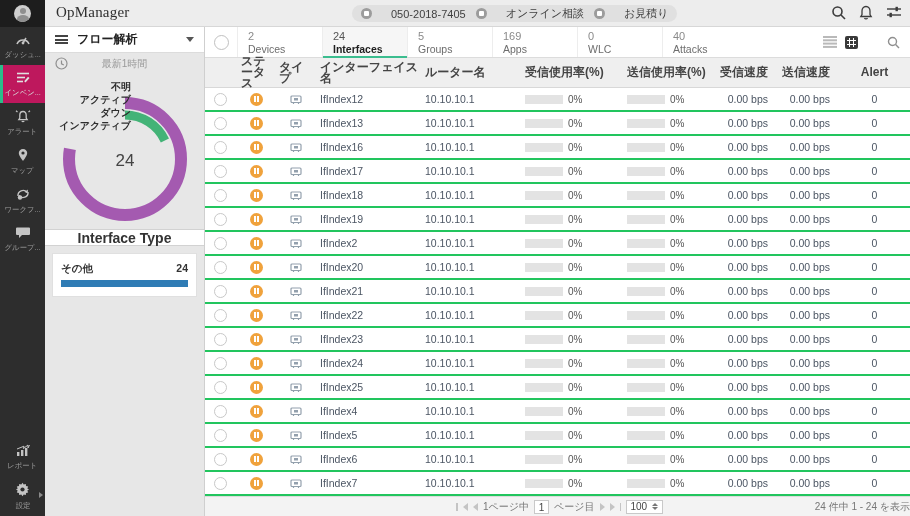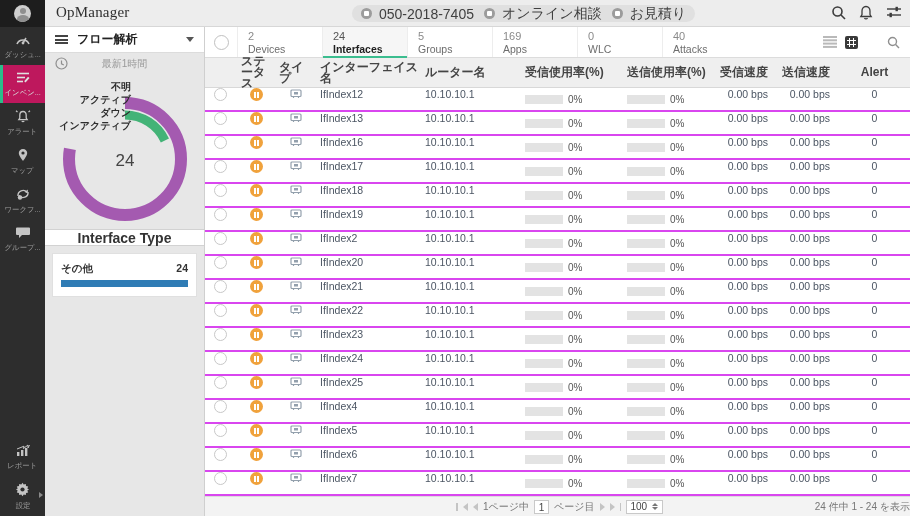--- a/index.html
+++ b/index.html
@@ -14,21 +14,21 @@
   #avatar { width:17px; height:17px; border-radius:50%; background:#cfcfcf;
     position:relative; overflow:hidden; }
   #avatar::before { content:""; position:absolute; left:5.5px; top:3px; width:6px; height:6px;
     border-radius:50%; background:#8f8f8f; }
   #avatar::after { content:""; position:absolute; left:2.5px; top:10px; width:12px; height:8px;
     border-radius:50% 50% 0 0; background:#8f8f8f; }
   #app-title { position:absolute; left:56px; top:4px; font-family:"Liberation Serif", serif;
     font-size:15px; color:#2f2f2f; letter-spacing:0.2px; }
   #contact-pill { position:absolute; left:352px; top:5px; height:17px; background:#e0e0e0;
     border-radius:9px; display:flex; align-items:center; padding:0 9px; gap:10px; }
-  .pill-item { display:flex; align-items:center; gap:7px; font-size:14px; color:#3f3f3f; }
+  .pill-item { display:flex; align-items:center; gap:19px; font-size:11px; color:#3f3f3f; }
   .pill-badge { width:11px; height:11px; border-radius:50%; background:#9c9c9c; position:relative; flex:0 0 auto; }
   .pill-badge::after { content:""; position:absolute; left:3px; top:3px; width:5px; height:5px;
     background:#fff; border-radius:1px; }
   #topbar-icons { position:absolute; right:8px; top:5px; display:flex; gap:13px; align-items:center; }
   #topbar-icons svg { display:block; }
 
   
   #sidebar { position:absolute; left:0; top:27px; width:45px; height:489px;
     background:#2d2d2d; display:flex; flex-direction:column; z-index:4; }
   .nav-item { width:45px; padding:6px 0 5px 0; display:flex; flex-direction:column;
@@ -97,21 +97,21 @@
     background:#fff; box-shadow:4px 0 0 #fff; }
   #heatmap-view-icon { width:13px; height:13px; border-radius:2px; overflow:hidden;
     display:grid; grid-template-columns:1fr 1fr; grid-template-rows:1fr 1fr; }
   #heatmap-view-icon i { display:block; }
 
   
   #table-header { position:absolute; top:31px; left:0; right:0; height:30px; background:#efefef;
     border-bottom:1px solid #d8d8d8; display:flex; align-items:center; }
   .hcell { font-size:12px; font-weight:bold; color:#444; line-height:11px; }
   #table-body { position:absolute; top:61px; left:0; right:0; height:408px; overflow:hidden; }
-  .trow { height:24px; display:flex; border-bottom:2px solid #d946ef; background:#fff; }
+  .trow { height:24px; display:flex; align-items:center; border-bottom:2px solid #22c55e; background:#fff; }
   .c0 { width:30px; display:flex; justify-content:center; }
   .c1 { width:42px; display:flex; justify-content:center; }
   .c2 { width:38px; display:flex; justify-content:center; }
   .c3 { width:105px; padding-left:5px; }
   .c4 { width:100px; padding-left:5px; }
   .c5 { width:100px; padding-left:5px; display:flex; align-items:center; gap:5px; }
   .c6 { width:100px; padding-left:7px; display:flex; align-items:center; gap:5px; }
   .c7 { width:62px; text-align:right; padding-right:14px; }
   .c8 { width:62px; text-align:right; padding-right:14px; }
   .c9 { width:61px; text-align:center; }

